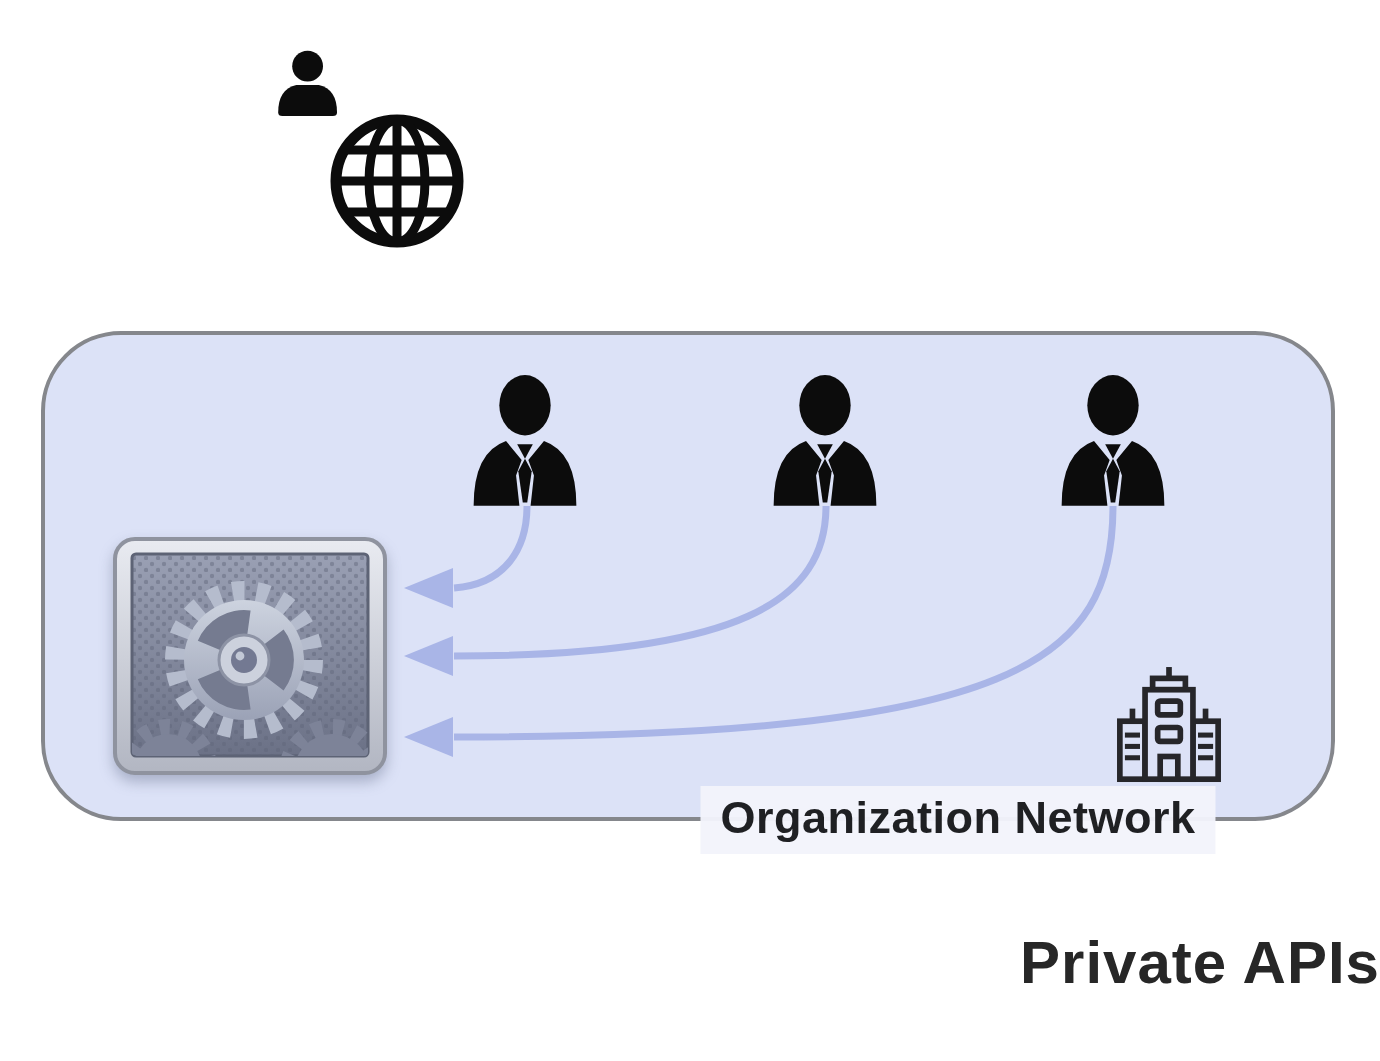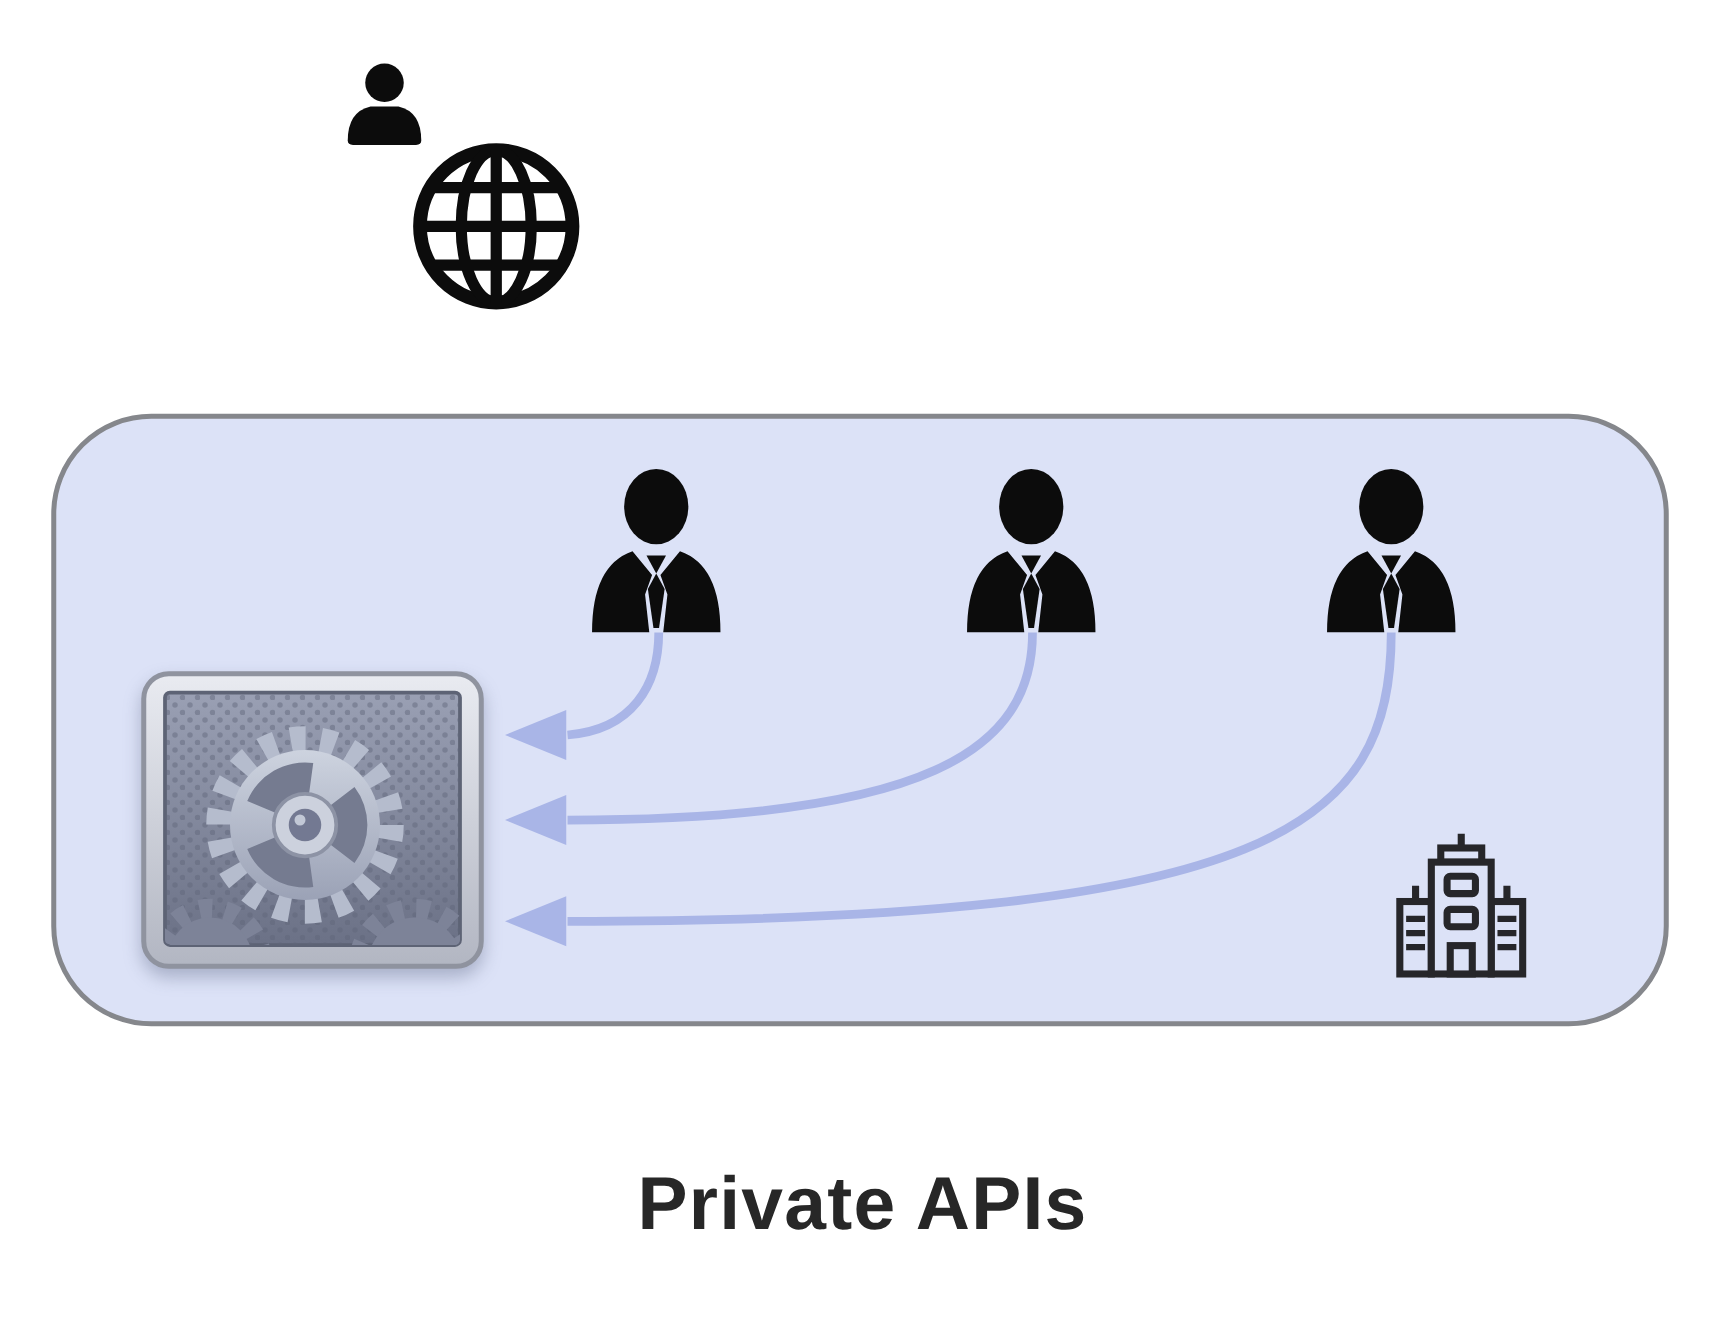--- a/index.html
+++ b/index.html
@@ -16,21 +16,21 @@
   .arrow-layer{left:0;top:0;width:1380px;height:1061px;z-index:2;pointer-events:none;}
   .icon-layer{z-index:3;}
   .gear-shadow{filter:drop-shadow(0 7px 7px rgba(90,100,130,.40));}
   .net-label{
     left:958px;top:786px;transform:translateX(-50%);
     background:rgba(242,244,251,.96);
     padding:6px 20px 10px 20px;z-index:4;
     font-size:45px;font-weight:700;color:#1f2023;letter-spacing:.5px;white-space:nowrap;
   }
   .main-title{
-    left:0;right:0;top:928px;text-align:center;z-index:4;
+    left:0;right:0;top:928px;text-align:right;z-index:4;
     font-size:60px;font-weight:700;color:#272727;letter-spacing:1px;
   }
 </style>
 </head>
 <body>
 
 <div class="stage">
 
   <svg class="abs icon-layer" style="left:262px;top:42px;" width="216" height="222" viewBox="0 0 216 222">
     <g fill="#0c0c0c" transform="translate(12,6) scale(0.70)">
@@ -153,18 +153,21 @@
         <line x1="15" y1="58" x2="27" y2="58"></line>
           <line x1="15" y1="67" x2="27" y2="67"></line>
           <line x1="15" y1="76" x2="27" y2="76"></line>
         <line x1="73" y1="58" x2="85" y2="58"></line>
           <line x1="73" y1="67" x2="85" y2="67"></line>
           <line x1="73" y1="76" x2="85" y2="76"></line>
       </g>
     </g>
   </svg>
 
+  <div class="abs net-label">
+    <span>Organization Network</span>
+  </div>
 
   <div class="abs main-title">
     <span>Private APIs</span>
   </div>
 
 </div>
 
 </body></html>

